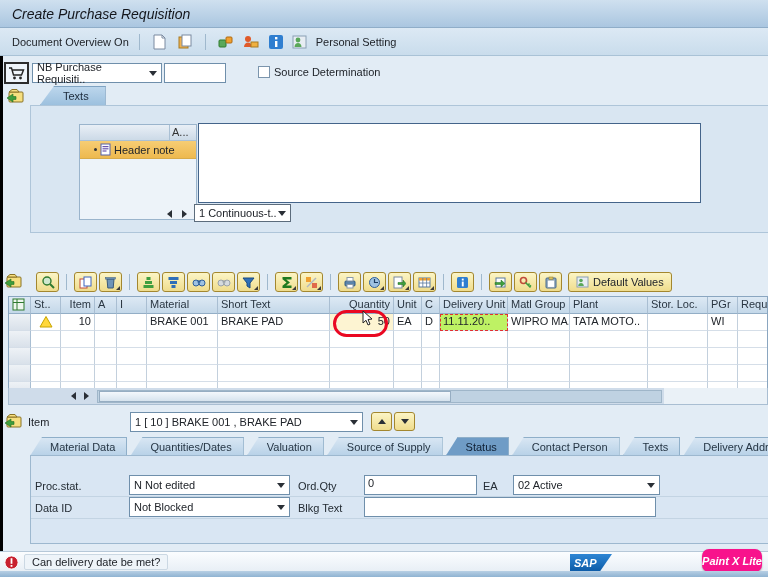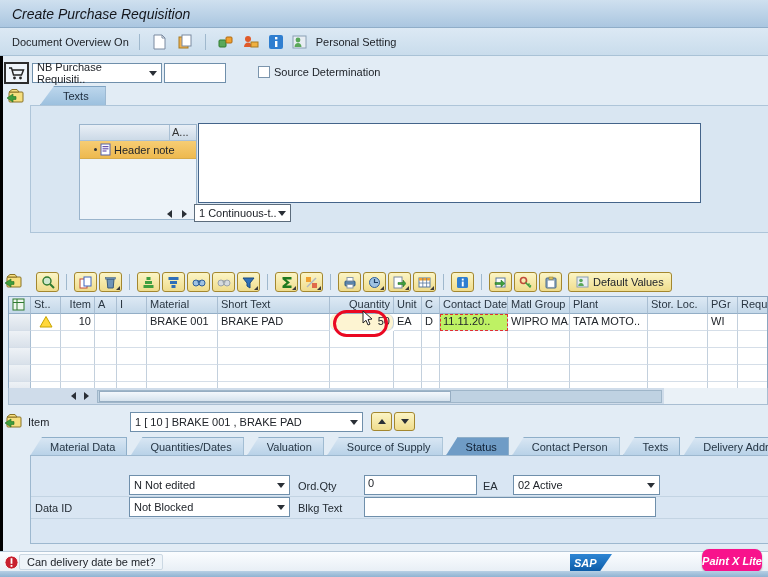--- a/index.html
+++ b/index.html
@@ -73,21 +73,21 @@
   .c{ flex:none; border-right:1px solid #c3d0dd; border-bottom:1px solid #d5dee8; padding:1px 3px;
     white-space:nowrap; overflow:hidden; height:17px; }
   .hrow .c{ background:linear-gradient(#dde9f4,#c4d8e9); border-right:1px solid #a9bed2;
     border-bottom:1px solid #93aec6; color:#2a3642; height:17px; }
   .selc{ background:linear-gradient(#eef2f6,#d9e1ea); border-right:1px solid #a9bed2; }
   .w-sel{width:22px}.w-st{width:30px;text-align:left}.w-item{width:34px;text-align:right}
   .w-a{width:22px}.w-i{width:30px}.w-mat{width:71px}.w-short{width:112px}
   .w-qty{width:64px;text-align:right}.w-unit{width:28px}.w-c{width:18px}
   .w-del{width:68px}.w-mg{width:62px}.w-plant{width:78px}.w-stor{width:60px}
   .w-pgr{width:30px}.w-req{width:48px}
-  .qty-cell{ background:#fdf4d2;border-radius:7px; }
+  .qty-cell{ background:#fdf4d2; }
   .del-cell{ background:#bef264; outline:1px dashed #e03131; outline-offset:-1px; }
   .red-oval{ position:absolute; left:333px; top:310px; width:55px; height:27px;
     border:3px solid #ea0822; border-radius:16px; pointer-events:none; }
   .cursor{ position:absolute; left:362px; top:311px; pointer-events:none; }
   .grid-scroll{ position:absolute; left:8px; top:388px; width:760px; height:17px;
     background:#cfdcea; border:1px solid #a9bed2; border-top:0; display:flex; align-items:center; }
   .scroll-track{ margin-left:4px; width:565px; height:13px; background:#bfd2e2; border:1px solid #9fb6c9;
     position:relative; }
   .scroll-thumb{ position:absolute; left:1px; top:0; width:352px; height:11px;
     background:linear-gradient(#f4f8fc,#d6e3ee); border:1px solid #96adc2; }
@@ -107,21 +107,21 @@
   .dtab.active{ background:#6f9cc6; color:#0e1f33; }
   .detail-panel{ position:absolute; left:30px; top:455px; width:738px; height:89px;
     background:#d9e6f3; border:1px solid #9db8cf; border-right:0; }
   .fr{ position:absolute; height:21px; display:flex; align-items:center; }
   .flabel{ color:#242c34; }
   .rowline{ position:absolute; left:0; width:100%; height:1px; background:#c3d4e3; }
 
   
   .status-bar{ position:absolute; left:0; top:551px; width:768px; height:21px;
     background:linear-gradient(#fbfdff,#e7eef5); border-top:1px solid #b6c8d8;
-    display:flex; align-items:center; padding-left:4px; }
+    display:flex; align-items:center; padding-left:4px; gap:5px; }
   .msgbox{ background:#eef4f9; border:1px solid #cbd8e3; border-radius:2px; padding:1px 7px; }
   .sap-logo{ position:absolute; right:156px; top:2px; width:42px; height:17px;
     background:linear-gradient(#2e86d4,#0d5ca8); clip-path:polygon(0 0,100% 0,72% 100%,0 100%);
     color:#fff; font-weight:bold; font-style:italic; font-size:11px; display:flex;
     align-items:center; padding-left:4px; }
   .paint-badge{ position:absolute; right:6px; top:-3px; height:23px; padding:0 0;
     background:#f8128c; border-radius:7px; color:#fff; font-weight:bold; font-style:italic;
     font-size:11px; display:flex; align-items:center; box-shadow:0 1px 2px rgba(0,0,0,.3); }
   .bottom-strip{ position:absolute; left:0; top:571px; width:768px; height:6px;
     background:linear-gradient(#b7cfe4,#8fb3d2); }
@@ -399,21 +399,21 @@
       </span>
       <span class="c w-st">St..</span>
       <span class="c w-item">Item</span>
       <span class="c w-a">A</span>
       <span class="c w-i">I</span>
       <span class="c w-mat">Material</span>
       <span class="c w-short">Short Text</span>
       <span class="c w-qty">Quantity</span>
       <span class="c w-unit">Unit</span>
       <span class="c w-c">C</span>
-      <span class="c w-del">Contact Date</span>
+      <span class="c w-del">Delivery Unit</span>
       <span class="c w-mg">Matl Group</span>
       <span class="c w-plant">Plant</span>
       <span class="c w-stor">Stor. Loc.</span>
       <span class="c w-pgr">PGr</span>
       <span class="c w-req">Requi</span>
     </div>
     <div class="trow">
       <span class="c w-sel selc"></span>
       <span class="c w-st">
         <svg width="14" height="13" viewBox="0 0 14 13" style="margin:0 auto">
@@ -557,20 +557,23 @@
     <span class="dtab active">Status</span>
     <span class="dtab">Contact Person</span>
     <span class="dtab">Texts</span>
     <span class="dtab">Delivery Address</span>
 
   </div>
 
   <div class="detail-panel">
     <div class="rowline" style="top:40px"></div>
     <div class="rowline" style="top:62px"></div>
+    <div class="fr" style="left:4px; top:19px; width:92px">
+      <span class="flabel">Proc.stat.</span>
+    </div>
     <div class="combo" style="position:absolute; left:98px; top:19px; width:161px">
       <span>N Not edited</span>
       <span class="tri-down"></span>
     </div>
     <div class="fr" style="left:267px; top:19px">
       <span class="flabel">Ord.Qty</span>
     </div>
     <div class="field" style="position:absolute; left:333px; top:19px; width:113px">0</div>
     <div class="fr" style="left:452px; top:19px">
       <span class="flabel">EA</span>

